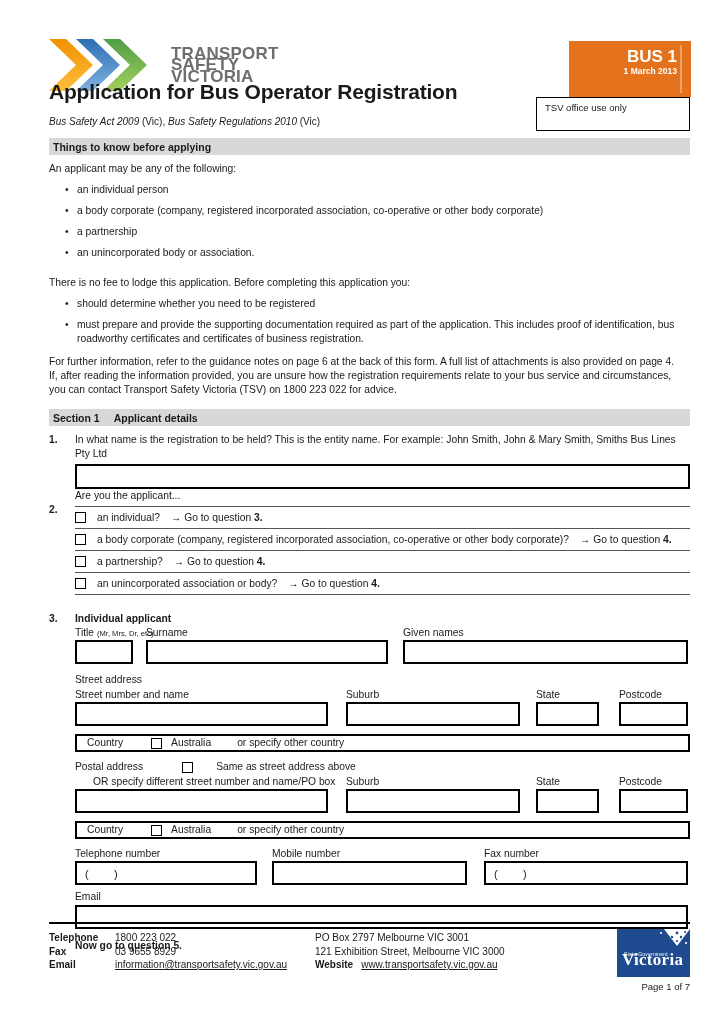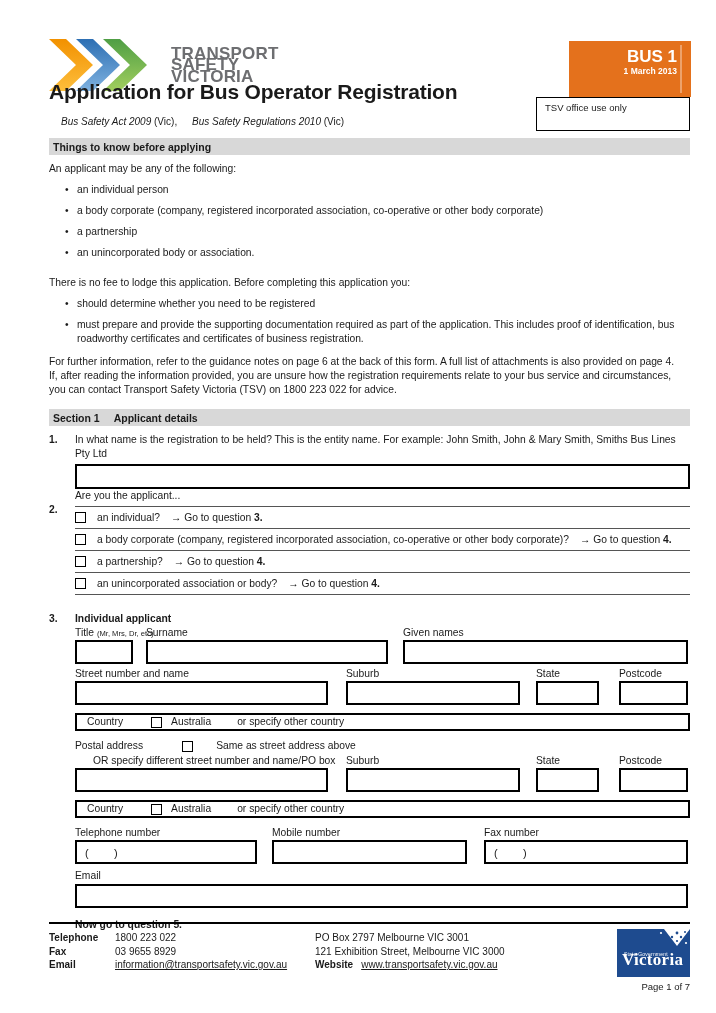--- a/index.html
+++ b/index.html
@@ -12,21 +12,21 @@
   
   .tsv-logo { position:absolute; left:49px; top:39px; display:flex; align-items:center; }
   .logo-text { margin-left:24px; color:#6d6e71; font-weight:bold; font-size:17px; line-height:11.5px; letter-spacing:0.2px; }
   .badge { position:absolute; right:25px; top:41px; width:122px; height:56px; background:#e4711c; color:#fff; text-align:right; padding:6px 14px 0 0; }
   .badge::after { content:""; position:absolute; right:9px; top:4px; bottom:4px; width:2px; background:rgba(255,255,255,0.35); }
   .badge-code { font-size:17px; font-weight:bold; line-height:19px; }
   .badge-date { font-size:8.5px; font-weight:bold; }
   .doc-title { position:absolute; left:49px; top:80px; font-size:21px; font-weight:bold; letter-spacing:-0.2px; }
   .office-box { position:absolute; right:26px; top:97px; width:154px; height:34px; border:1px solid #000; font-size:9.5px; padding:4px 0 0 8px; }
   .subtitle { position:absolute; left:49px; top:116px; font-size:10px; }
-  .subtitle .it { font-style:italic;margin-left:12px; }
+  .subtitle .it { font-style:italic; }
   
   .flow { position:absolute; left:49px; top:138px; width:641px; font-size:10.3px; line-height:14px; }
   .graybar { background:#d8d8d8; font-weight:bold; font-size:10.5px; padding:2px 4px; height:17px; }
   .graybar .sec-num { margin-right:14px; }
   .p { margin-top:7px; }
   .bullet-row { display:flex; margin-top:7px; }
   .bullet-glyph { width:12px; margin-left:16px; flex:none; }
   .bullet-text { width:598px; }
   .mt16 { margin-top:16px; } .mt9 { margin-top:9px; } .mt4 { margin-top:0; } .mt12 { margin-top:12px; }
   .q { position:relative; padding-left:26px; margin-top:7px; }
@@ -195,20 +195,21 @@
 
       <div class="frow" style="height:40px;">
         <span class="flabel" style="left:0; top:0;"><span>Title </span><span class="fhint">(Mr, Mrs, Dr, etc)</span></span>
         <div class="fbox" style="left:0; top:14px; width:58px;"></div>
         <span class="flabel" style="left:71px; top:0;">Surname</span>
         <div class="fbox" style="left:71px; top:14px; width:242px;"></div>
         <span class="flabel" style="left:328px; top:0;">Given names</span>
         <div class="fbox" style="left:328px; top:14px; width:285px;"></div>
       </div>
 
+      <div style="margin-top:7px;">Street address</div>
 
       <div class="frow" style="height:40px; margin-top:1px;">
         <span class="flabel" style="left:0; top:0;">Street number and name</span>
         <div class="fbox" style="left:0; top:14px; width:253px;"></div>
         <span class="flabel" style="left:271px; top:0;">Suburb</span>
         <div class="fbox" style="left:271px; top:14px; width:174px;"></div>
         <span class="flabel" style="left:461px; top:0;">State</span>
         <div class="fbox" style="left:461px; top:14px; width:63px;"></div>
         <span class="flabel" style="left:544px; top:0;">Postcode</span>
         <div class="fbox" style="left:544px; top:14px; width:69px;"></div>

